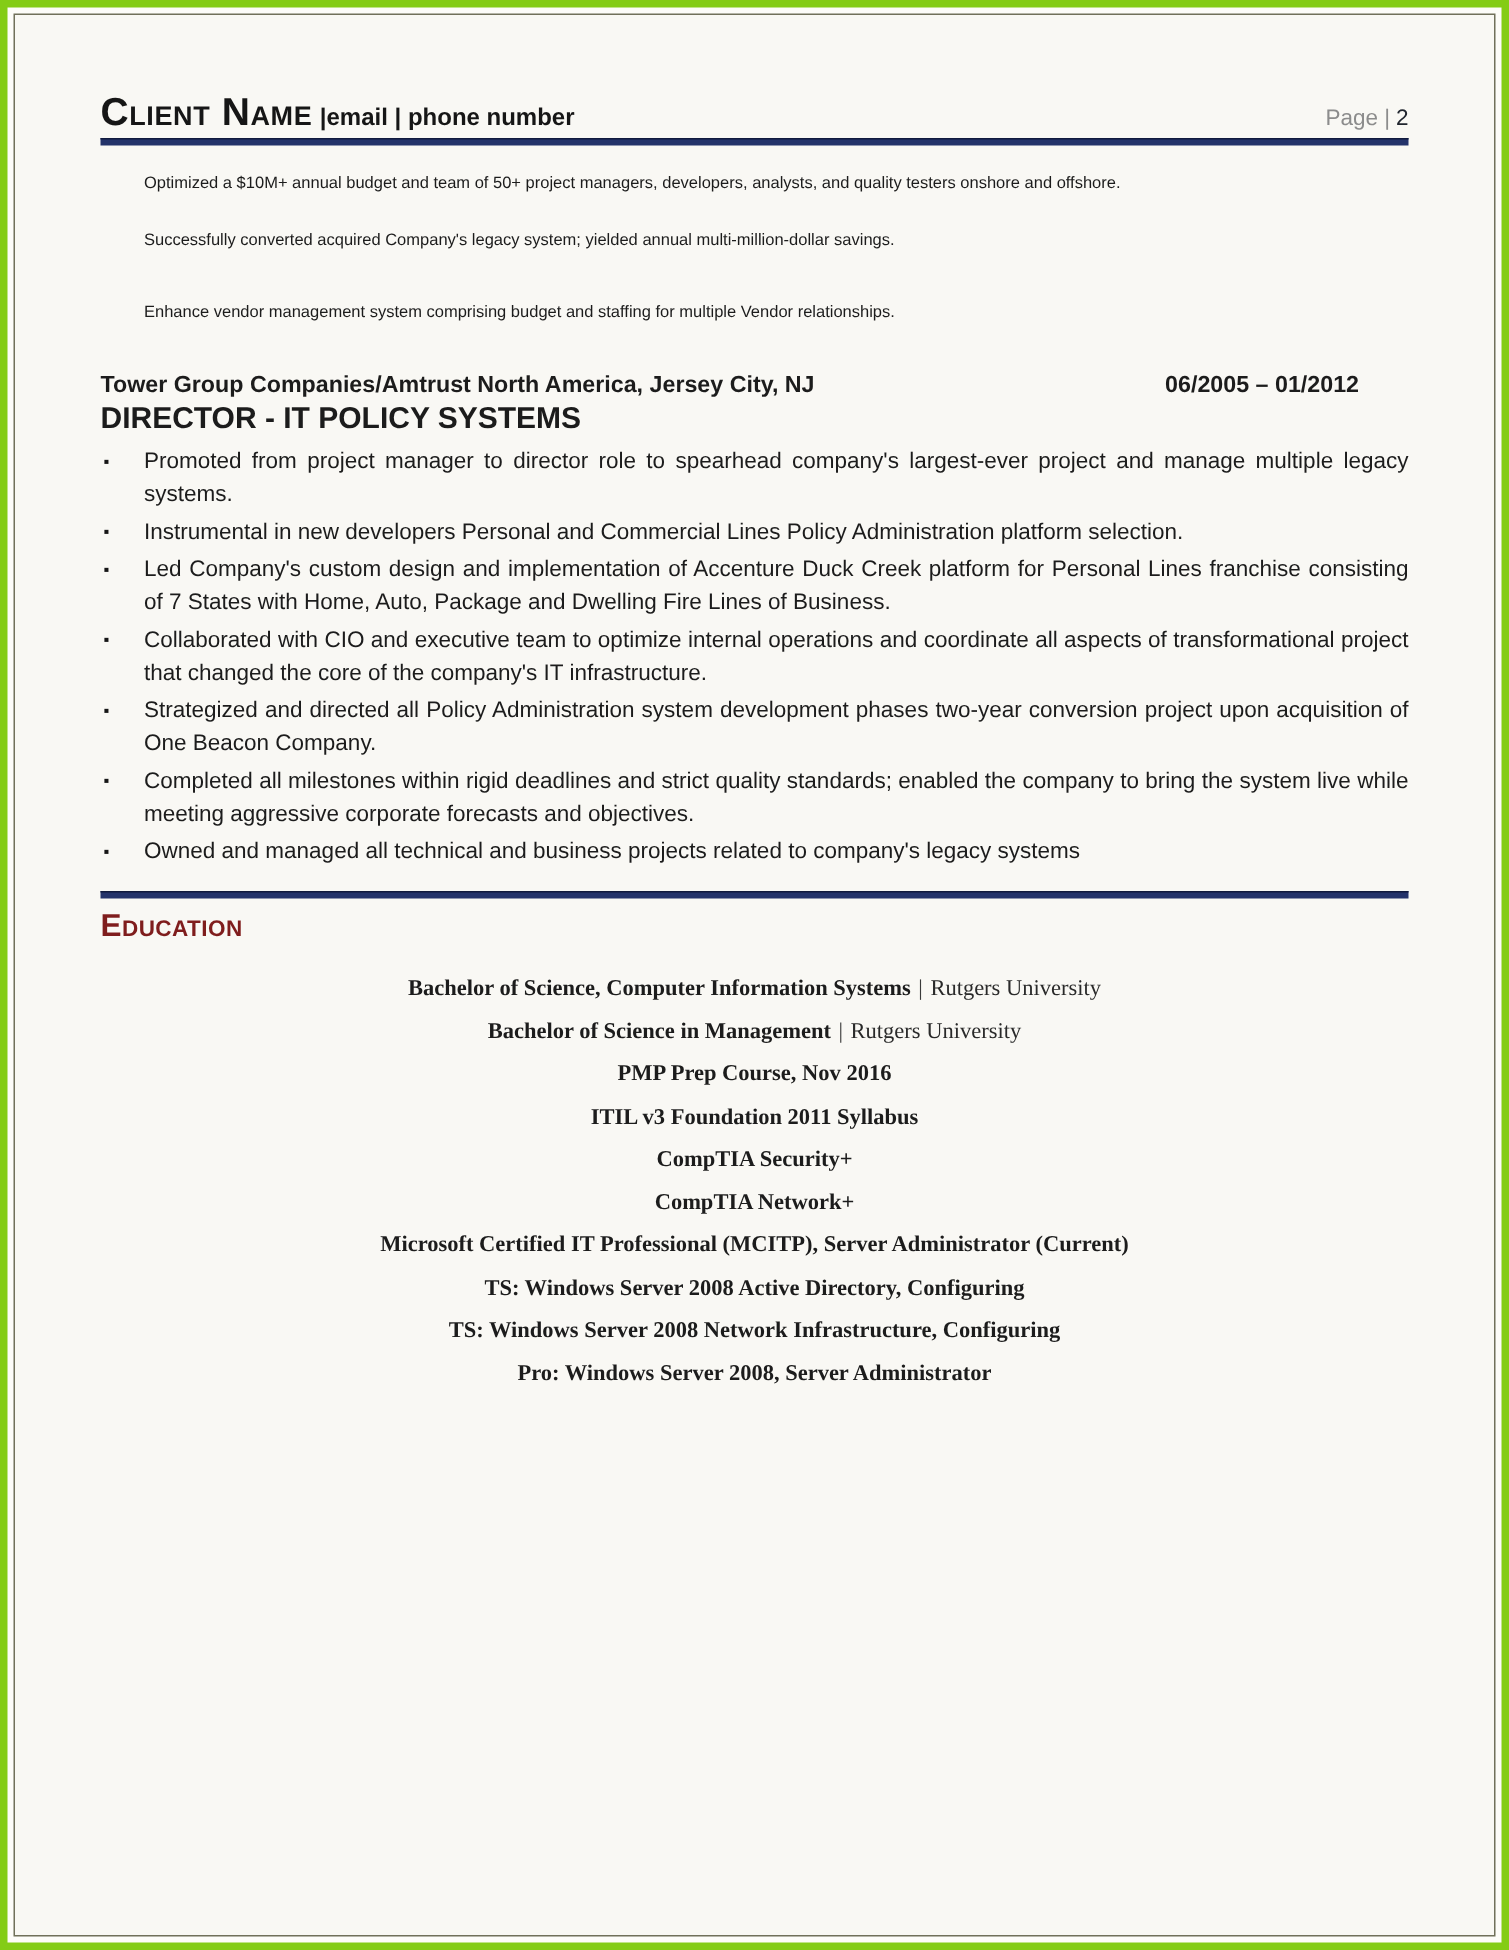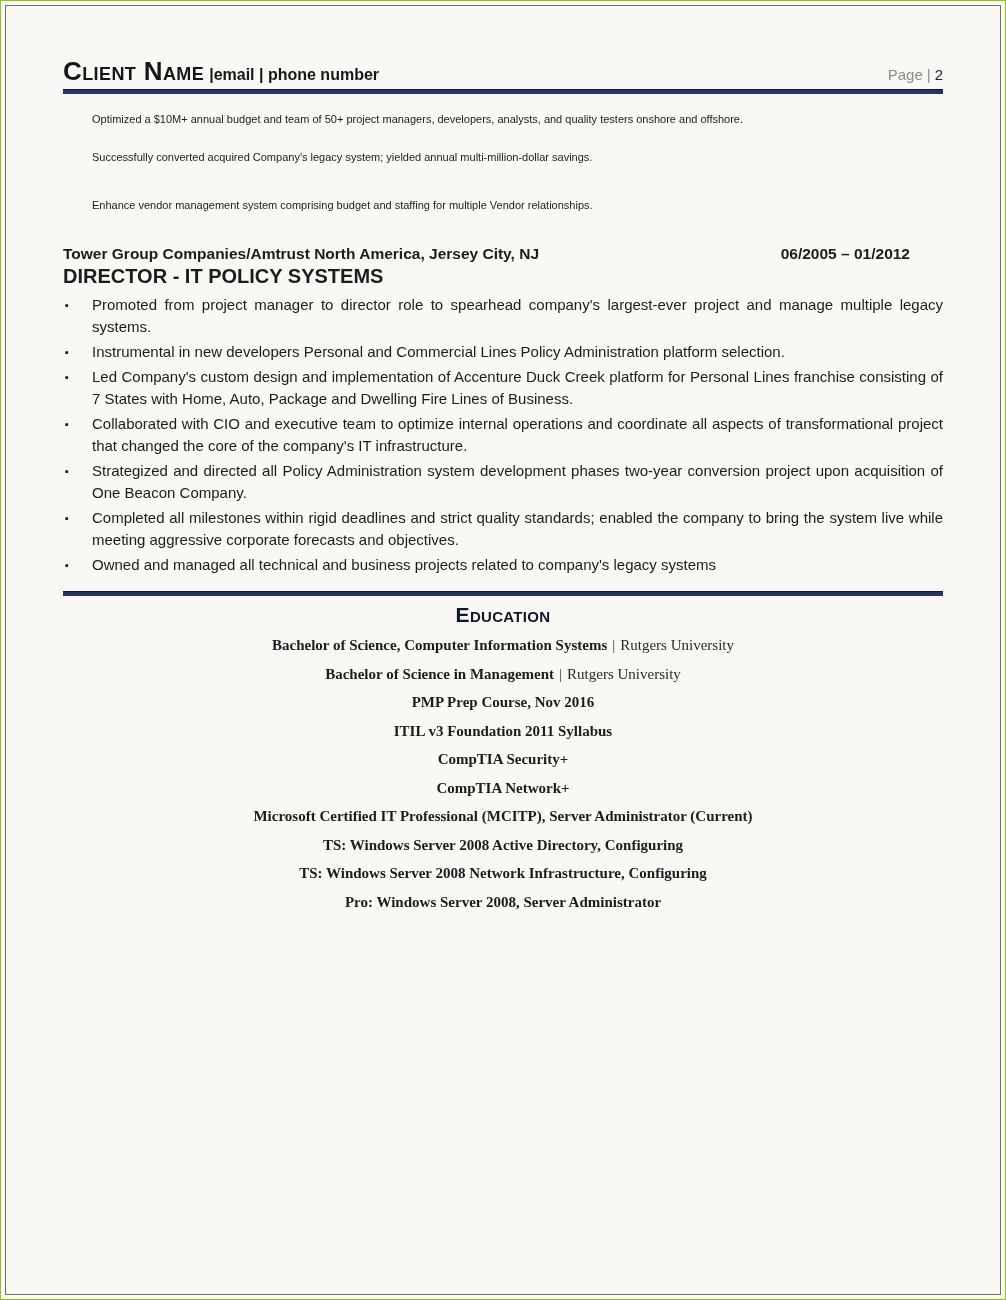--- a/index.html
+++ b/index.html
@@ -11,21 +11,21 @@
     height: 1300px;
     background: #f8f7f3;
     font-family: "Liberation Sans", sans-serif;
     color: #1c1c1c;
     overflow: hidden;
   }
   .page {
     box-sizing: border-box;
     width: 1006px;
     height: 1300px;
-    border: 1px solid #84cc16;
+    border: 5px solid #84cc16;
     padding: 4px;
     background: #fdfcf9;
   }
   .page-inner {
     box-sizing: border-box;
     height: 100%;
     border: 1px solid #71705b;
     background: #f9f8f4;
     overflow: hidden;
   }
@@ -106,27 +106,27 @@
     position: absolute;
     left: 2px;
     top: 0;
     font-size: 11px;
     color: #161616;
   }
 
   
   .section-rule { margin-top: 15px; }
   .edu-heading {
-    text-align: center;
+    text-align: left;
     font-variant: small-caps;
     font-weight: 700;
     font-size: 21px;
     letter-spacing: 0.3px;
-    color: #0f172a;
-    margin: 7px 0 4px 0;
+    color: #7f1d1d;
+    margin: 7px 0 15px 0;
   }
   .edu-item {
     text-align: center;
     font-size: 15px;
     line-height: 28.5px;
     font-family: Liberation Serif, serif;
   }
   .edu-bold { font-weight: 700; }
   .edu-sep { font-weight: 400; color: #3a3a3a; margin: 0 5px; }
   .edu-reg { font-weight: 400; color: #2a2a2a; }

